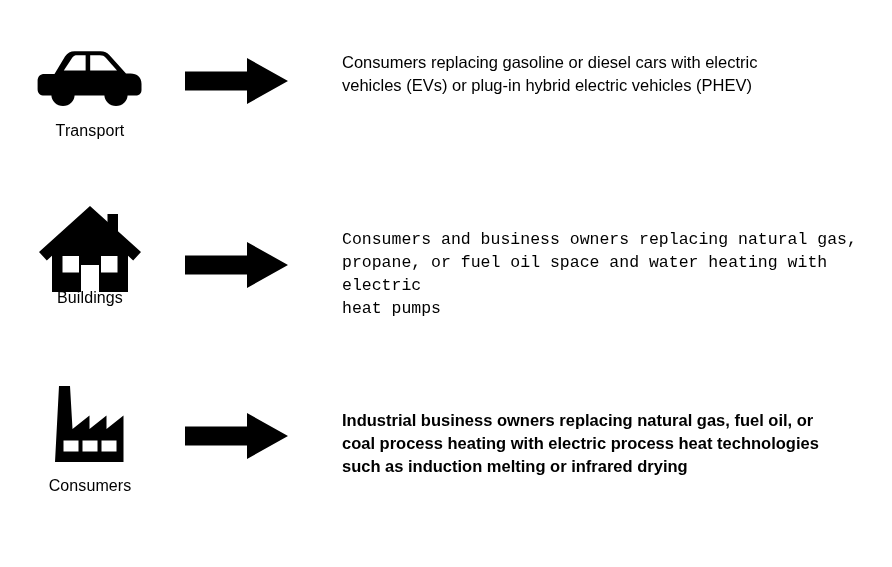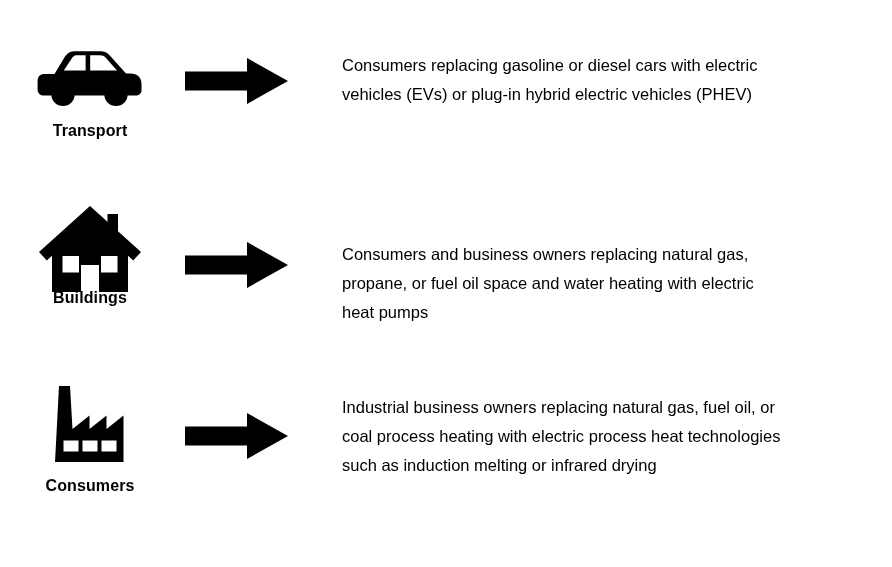--- a/index.html
+++ b/index.html
@@ -49,21 +49,21 @@
     align-items: center;
     justify-content: center;
   }
   .sector-label {
     position: absolute;
     left: 0;
     top: 95px;
     width: 180px;
     text-align: center;
     font-size: 16px;
-    font-weight: bold;
+    font-weight: normal;
     letter-spacing: 0.1px;
     color: #000000;
   }
   .row-transport .sector-label { top: 92px; }
   .row-buildings .sector-label { top: 89px; }
   .row-industry  .sector-label { top: 102px; }
 
   .row-transport .sector-icon { height: 90px; top: 2px; }
   .row-buildings .sector-icon { height: 100px; top: 0px; }
   .row-industry  .sector-icon { height: 98px; top: 0px; }
@@ -78,27 +78,27 @@
   .row-transport .arrow-cell { top: 26px; }
   .row-buildings .arrow-cell { top: 40px; }
   .row-industry  .arrow-cell { top: 36px; }
 
   
   .description {
     position: absolute;
     left: 342px;
     width: 525px;
     font-size: 16.5px;
-    line-height: 29px;
+    line-height: 23px;
     color: #000000;
     white-space: pre-line;
   }
   .row-transport .description { top: 21px; }
-  .row-buildings .description { top: 40px; }
-  .row-industry  .description { top: 18px; }
+  .row-buildings .description { top: 28px; font-family: Liberation Mono, monospace; }
+  .row-industry  .description { top: 34px; font-weight: bold; }
 
   svg { display: block; }
 </style>
 </head>
 <body>
 
 <div class="diagram">
 
   <div class="row row-transport">
 

